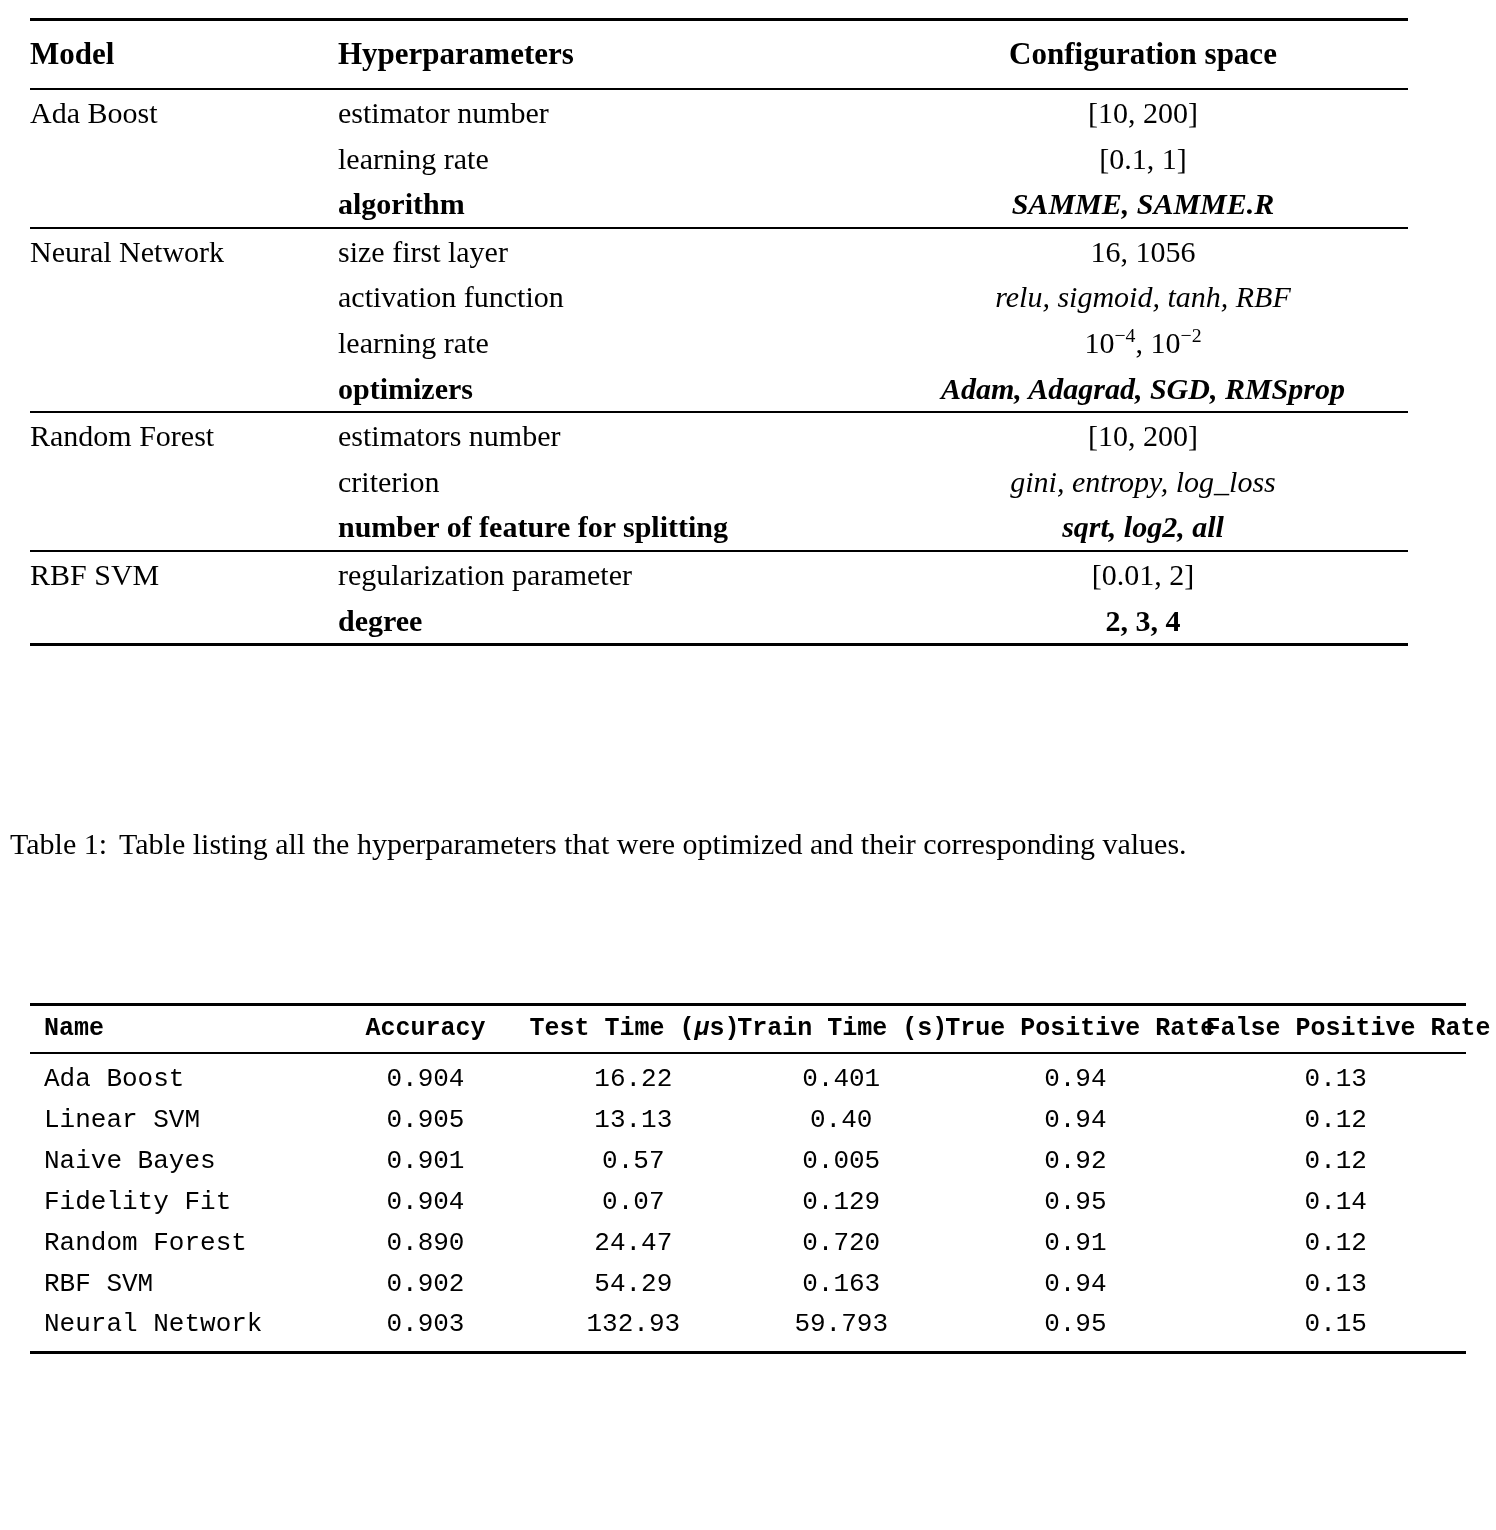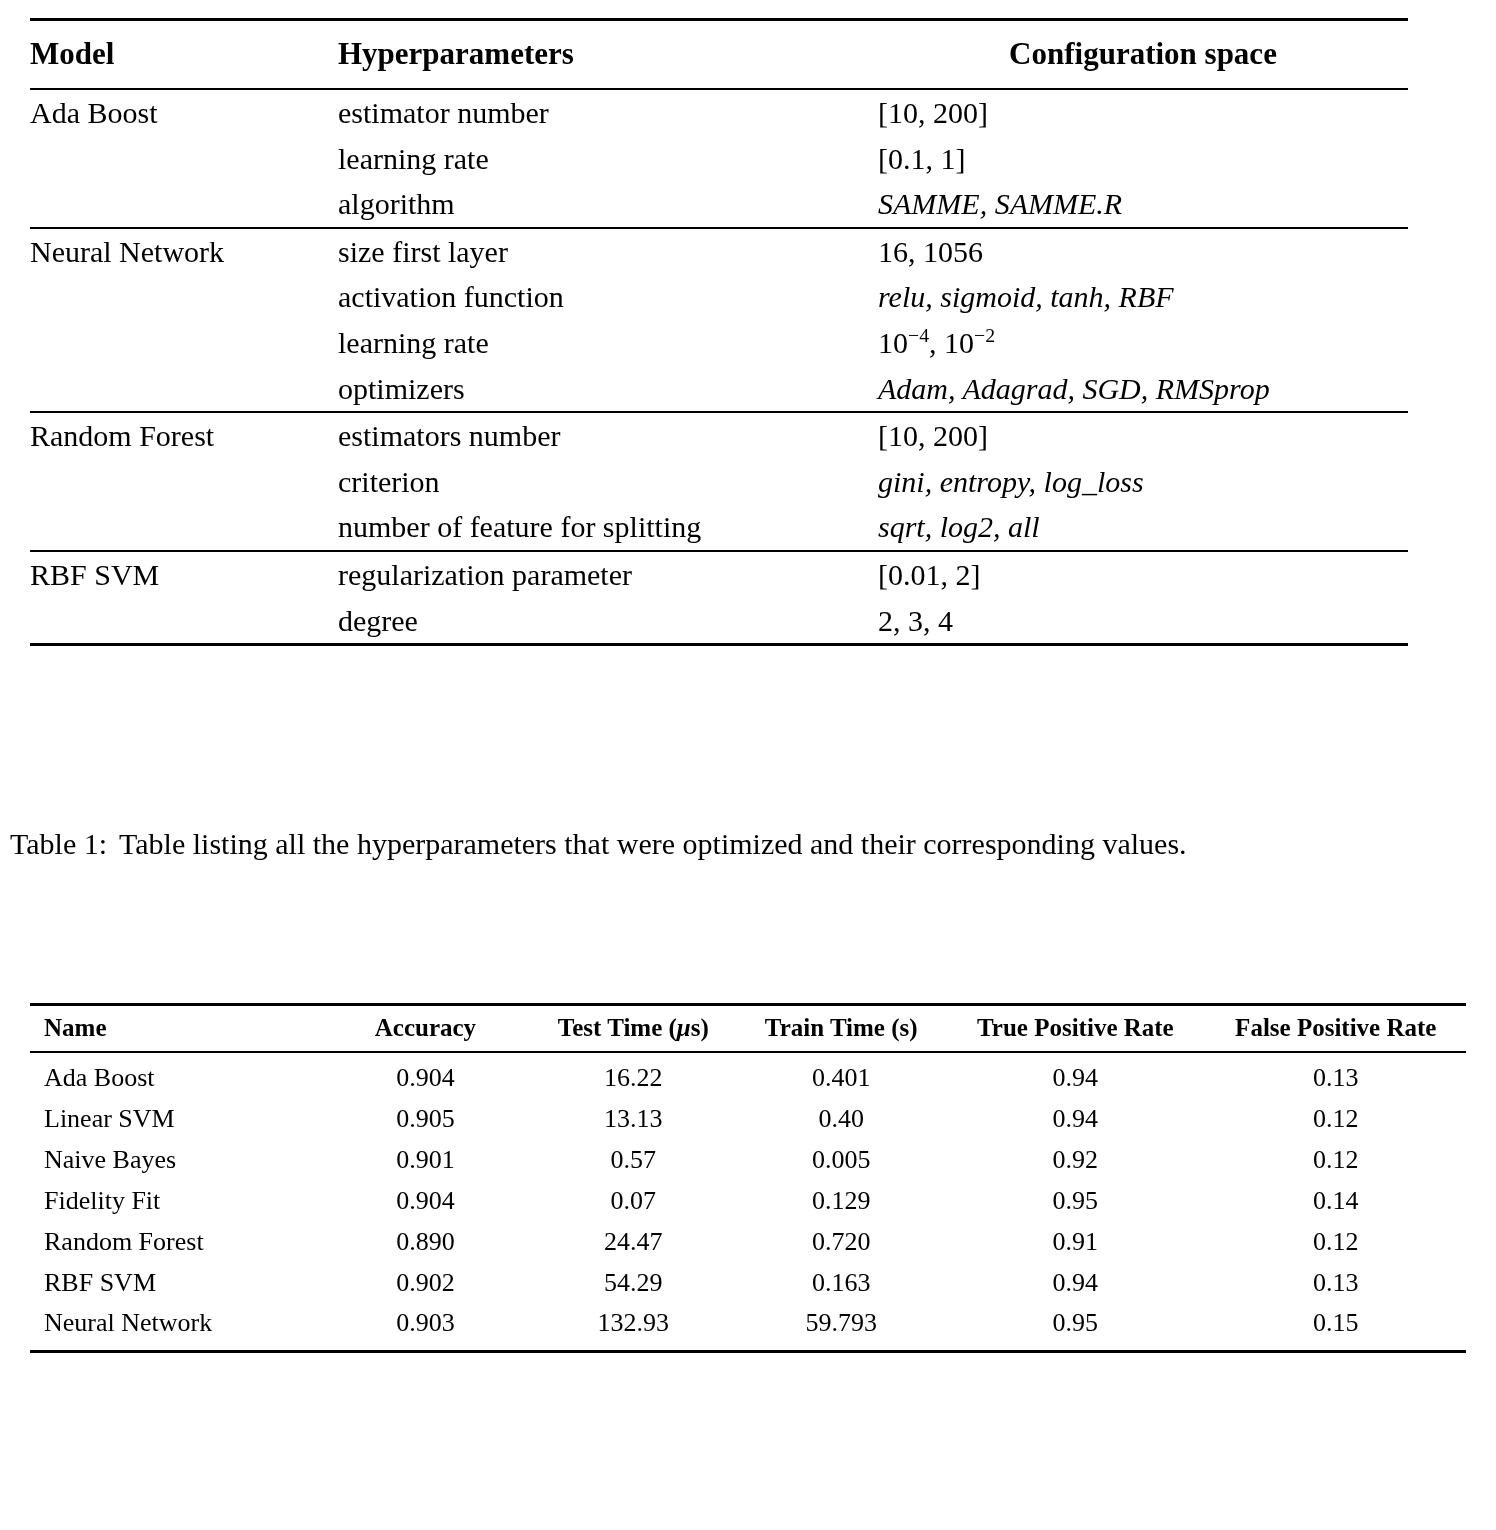--- a/index.html
+++ b/index.html
@@ -55,25 +55,25 @@
     padding-bottom: 11px;
   }
   th.h-model  { text-align: left; padding-left: 12px; }
   th.h-hyper  { text-align: left; padding-left: 4px; }
   th.h-config { text-align: center; }
 
   table.t1 tbody td {
     font-size: 30px;
   }
   .sec-first td { padding-top: 10px; }
-  .sec-last  td { padding-bottom: 12px; }
+  .sec-last  td { padding-bottom: 12px; font-weight: bold; }
 
   td.m-name  { text-align: left; padding-left: 12px; white-space: nowrap; }
   td.m-hyper { text-align: left; padding-left: 4px; white-space: nowrap; }
-  td.m-conf  { text-align: left; white-space: nowrap; }
+  td.m-conf  { text-align: center; white-space: nowrap; }
 
   .ital { font-style: italic; }
   sup { font-size: 0.66em; vertical-align: super; line-height: 0; }
 
   
   .caption {
     position: absolute;
     font-size: 30px;
     line-height: 1.62;
     text-align: justify;
@@ -88,20 +88,21 @@
     position: absolute;
     left: 30px;
     top: 1003px;
     width: 1436px;
   }
   table.t2 {
     width: 1436px;
     border-collapse: collapse;
     table-layout: fixed;
     font-size: 25px;
+    font-family: Liberation Mono, monospace;
   }
   table.t2 col.d-name { width: 272px; }
   table.t2 col.d-num  { width: 194px; }
   table.t2 col.d-wide { width: 243px; }
 
   table.t2 thead th {
     font-weight: bold;
     font-size: 25px;
     padding: 8px 0 9px 0;
     text-align: center;

